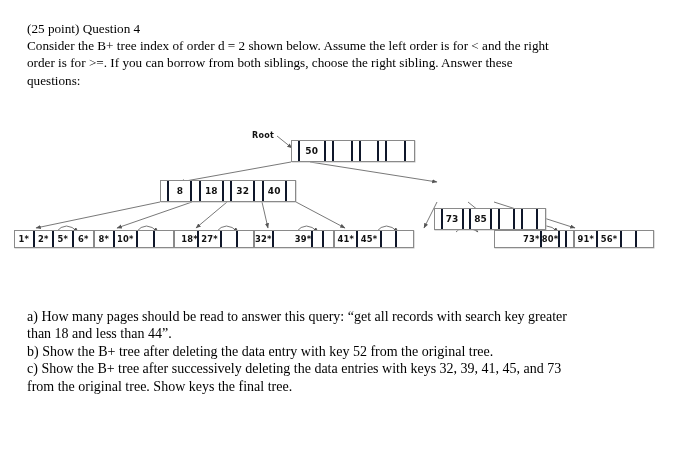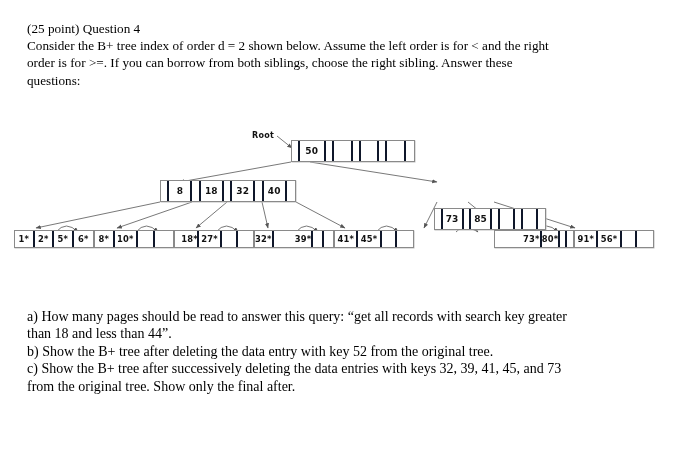--- a/index.html
+++ b/index.html
@@ -201,16 +201,16 @@
       <span class="cell key" style="width:16px;"></span>
     </div>
 
   </div>
 
   <div class="qbody">
     <div class="line">a) How many pages should be read to answer this query: “get all records with search key greater</div>
     <div class="line">than 18 and less than 44”.</div>
     <div class="line">b) Show the B+ tree after deleting the data entry with key 52 from the original tree.</div>
     <div class="line">c) Show the B+ tree after successively deleting the data entries with keys 32, 39, 41, 45, and 73</div>
-    <div class="line">from the original tree. Show only the final after.</div>
+    <div class="line">from the original tree. Show keys the final tree.</div>
   </div>
 
 </div>
 
 </body></html>

